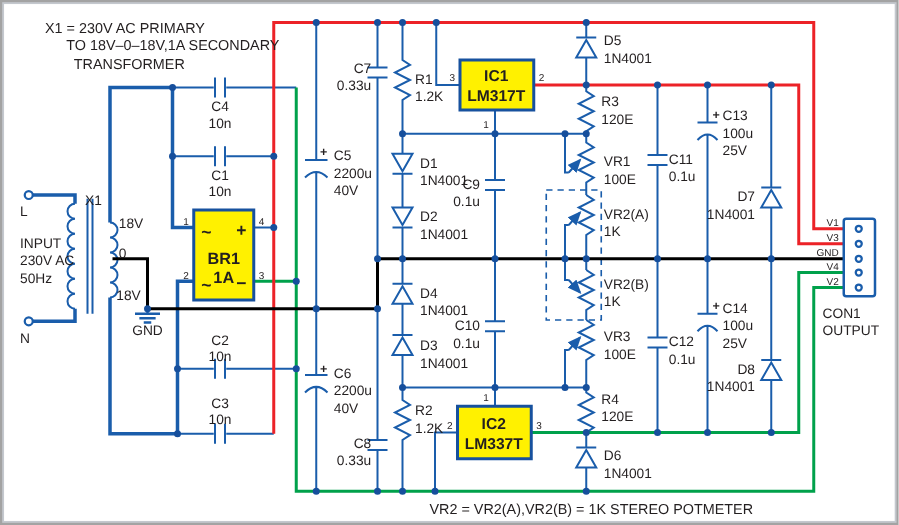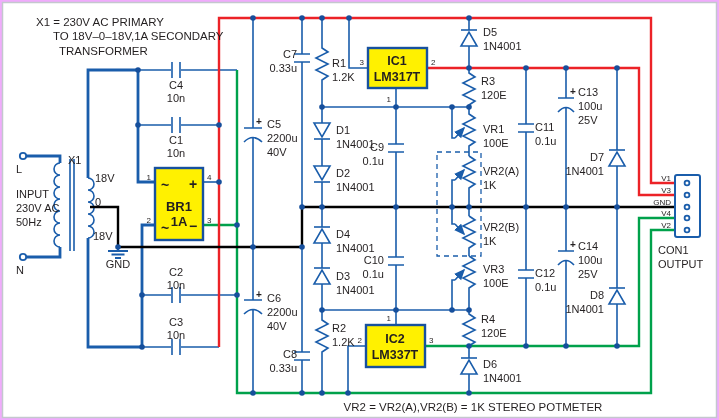--- a/index.html
+++ b/index.html
@@ -1,16 +1,16 @@
 <!DOCTYPE html>
 <html><head>
 <meta charset="utf-8">
 <style>
   html,body{margin:0;padding:0;background:#fff;}
-  .page{width:719px;height:420px;position:relative;background:#f0abfc;}
+  .page{width:719px;height:420px;position:relative;background:#a3a3a3;}
   svg{display:block}
   text{font-family:"Liberation Sans", sans-serif; fill:#231f20;}
   .lbl{font-size:11px;}
   .note{font-size:11.5px;}
   .pin{font-size:8px;}
   .vpin{font-size:8px;}
   .icref{font-size:12.5px;font-weight:700;}
   .brsym{font-size:14px;font-weight:700;}
   .brref{font-size:13px;font-weight:700;}
   .plus{font-size:10px;font-weight:700;}

